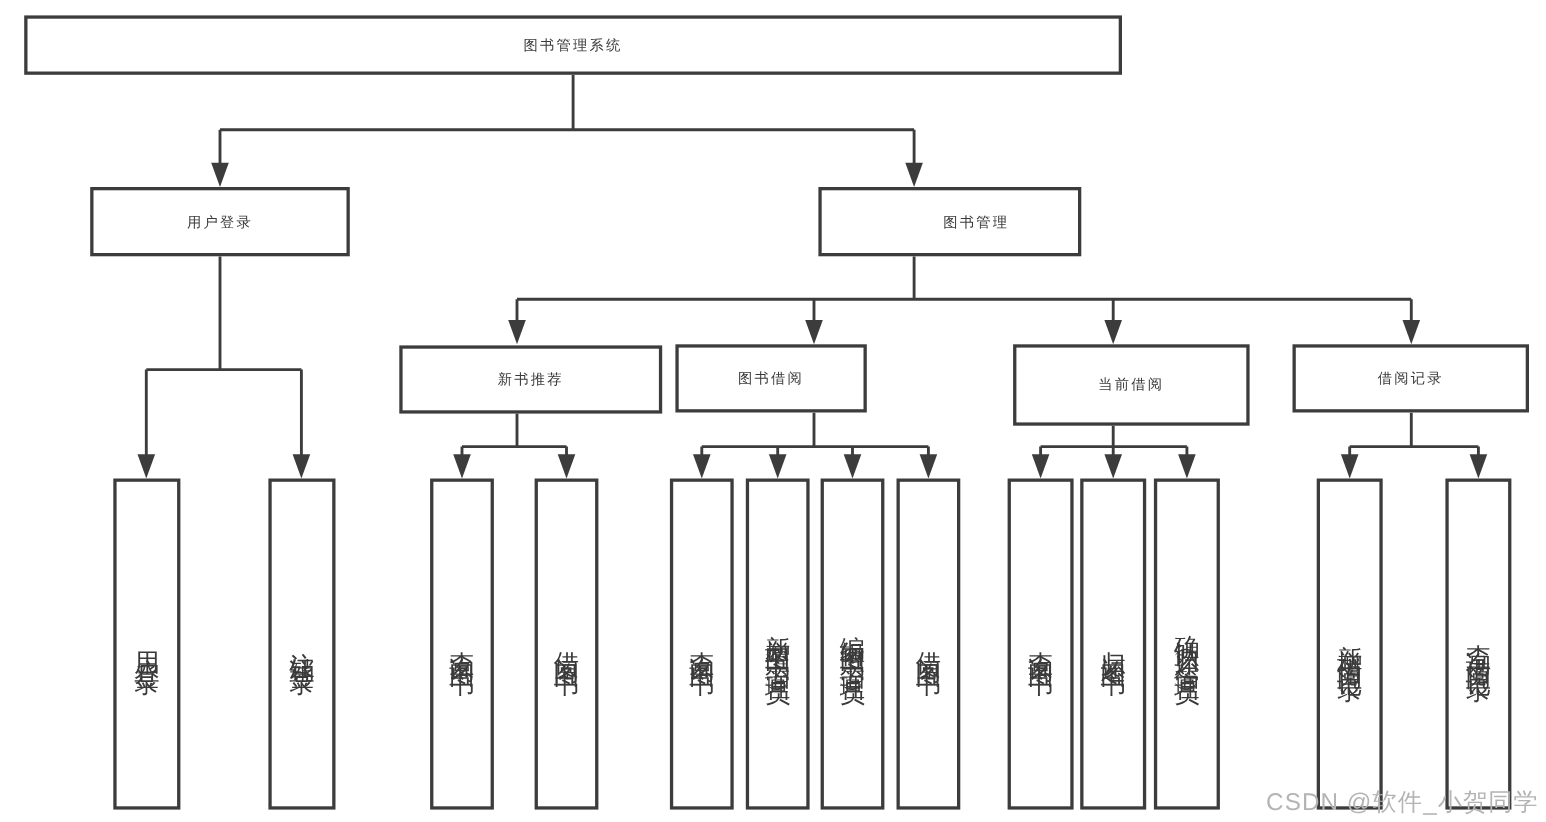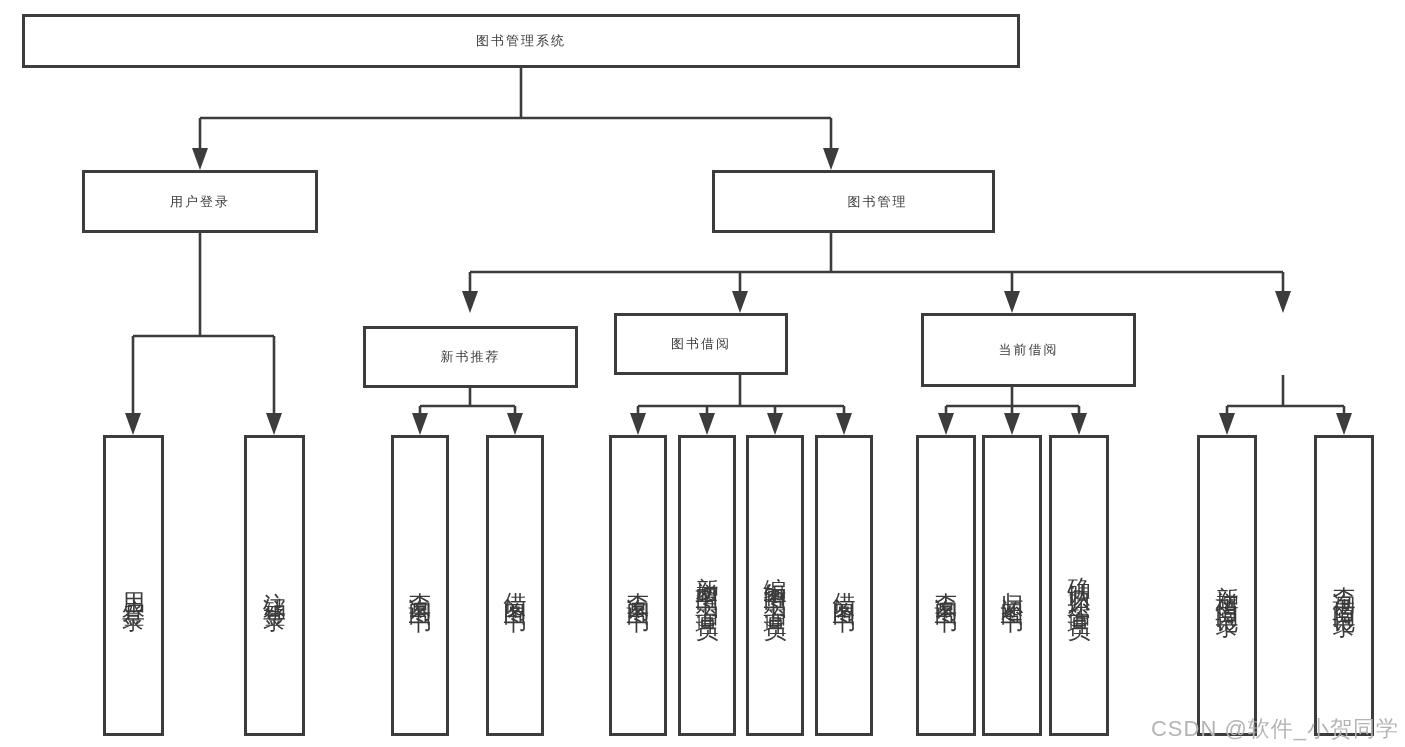--- a/index.html
+++ b/index.html
@@ -91,25 +91,26 @@
     <polygon points="1071,413 1087,413 1079,435"></polygon>
 
     <path d="M1283,375 V406 M1227,406 H1344 M1227,406 V414 M1344,406 V414"></path>
     <polygon points="1219,413 1235,413 1227,435"></polygon>
     <polygon points="1336,413 1352,413 1344,435"></polygon>
   </svg>
 
   <div class="box hbox" style="left:22px;top:14px;width:998px;height:54px;">图书管理系统</div>
 
   <div class="box hbox" style="left:82px;top:170px;width:236px;height:63px;">用户登录</div>
-  <div class="box hbox" style="left:712px;top:170px;width:283px;height:63px;padding-left:48px;">图书管理</div>
+  <div class="box hbox" style="left:744px;top:170px;width:239px;height:63px;padding-left:48px;">图书管理</div>
 
-  <div class="box hbox" style="left:363px;top:326px;width:215px;height:62px;">新书推荐</div>
+  <div class="box hbox" style="left:363px;top:314px;width:239px;height:62px;">新书推荐</div>
   <div class="box hbox" style="left:614px;top:313px;width:174px;height:62px;">图书借阅</div>
   <div class="box hbox" style="left:905px;top:313px;width:215px;height:74px;margin-left:16px;">当前借阅</div>
+  <div class="box hbox" style="left:1175px;top:313px;width:215px;height:62px;">借阅记录</div>
 
   <div class="box vbox" style="left:103px;top:435px;width:61px;height:301px;">
     <span class="vtext">用户登录</span>
   </div>
   <div class="box vbox" style="left:244px;top:435px;width:61px;height:301px;">
     <span class="vtext">注销登录</span>
   </div>
 
   <div class="box vbox" style="left:391px;top:435px;width:58px;height:301px;">
     <span class="vtext">查询图书</span>

